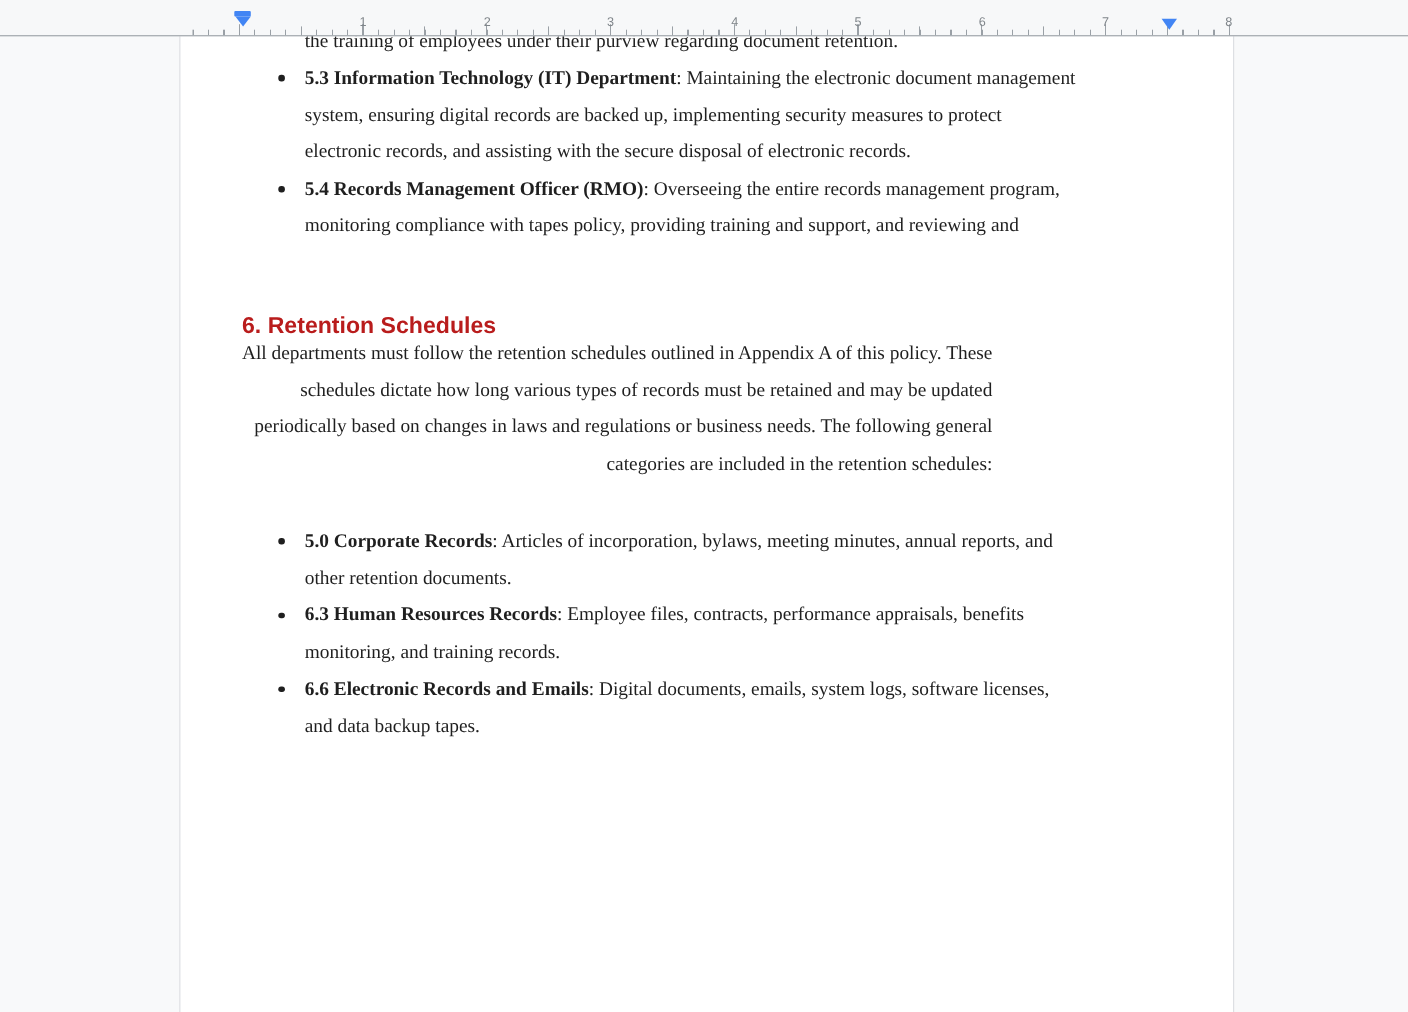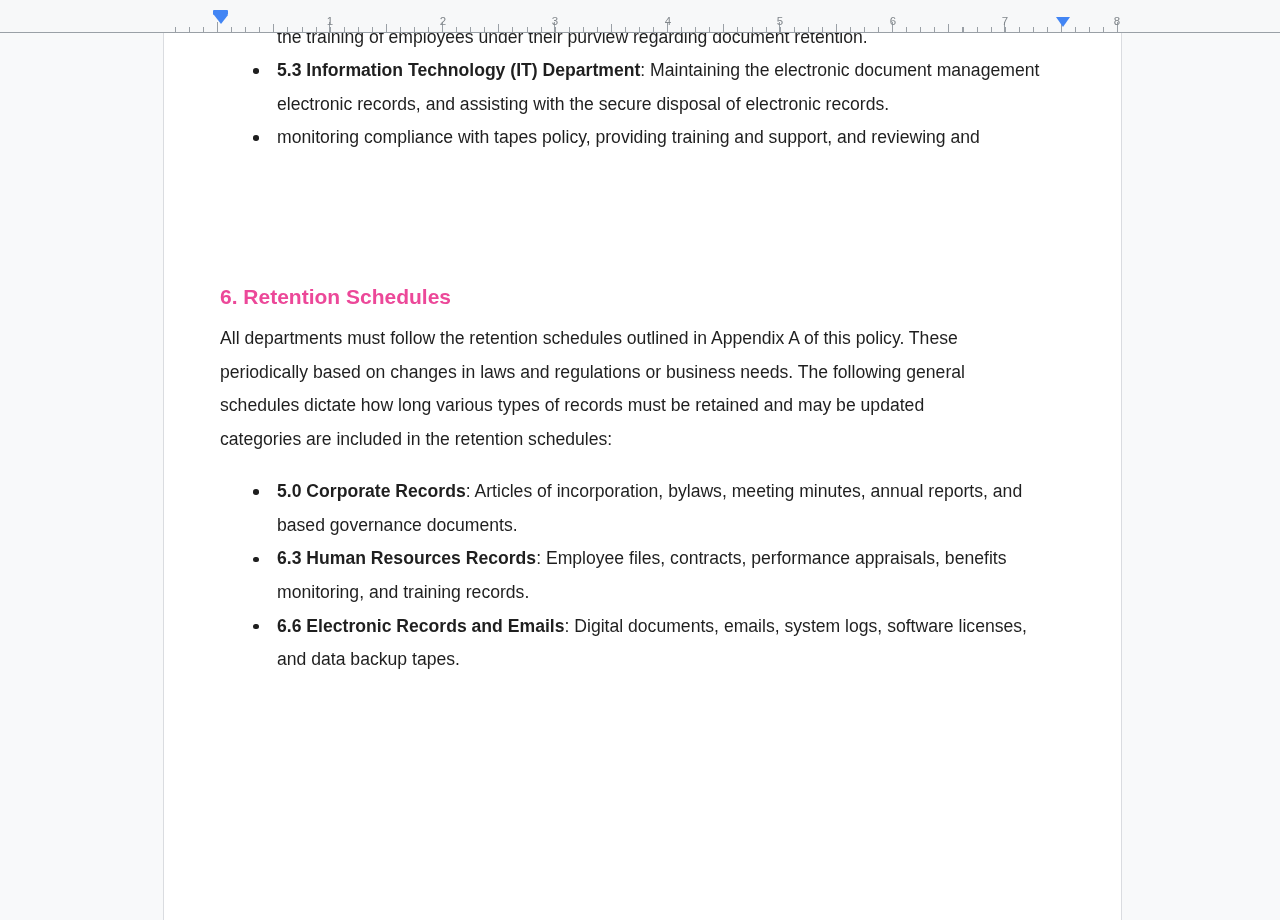--- a/index.html
+++ b/index.html
@@ -13,31 +13,31 @@
   
   .page {
     position: absolute; left: 163px; top: 0; width: 957px; height: 920px;
     background: #ffffff;
     border-left: 1px solid #dadce0; border-right: 1px solid #dadce0;
   }
   .content {
     position: absolute; left: 0; top: 0; right: 0; bottom: 0; overflow: hidden;
     color: #1f1f1f; font-size: 17.6px; line-height: 33.6px;
   }
-  .line { white-space: nowrap; }
+  .line { white-space: nowrap; font-family: Liberation Serif, serif; }
   .bold { font-weight: 700; }
 
   .partial-line { position: absolute; top: 20.5px; left: 113px; }
   .list-a  { position: absolute; top: 54.1px;  left: 56px; }
   .heading {
     position: absolute; top: 276px; left: 56px;
     font-size: 21px; font-weight: 700; line-height: 42px; white-space: nowrap;
-    color: #ec4899;
+    color: #b91c1c;
   }
-  .para    { position: absolute; top: 322px; left: 56px; }
+  .para    { position: absolute; top: 304px; left: 56px; text-align: right; }
   .list-b  { position: absolute; top: 475.2px; left: 56px; }
 
   .li { position: relative; padding-left: 57px; }
   .dot {
     position: absolute; left: 33px; top: 14.2px;
     width: 5.5px; height: 5.5px; border-radius: 50%; background: #1f1f1f;
   }
 
   
   .ruler {
@@ -84,42 +84,44 @@
 
   <div class="page">
     <div class="content">
 
       <div class="partial-line line">the training of employees under their purview regarding document retention.</div>
 
       <div class="list-a">
         <div class="li">
           <span class="dot"></span>
           <div class="line"><span class="bold">5.3 Information Technology (IT) Department</span><span>: Maintaining the electronic document management</span></div>
+          <div class="line">system, ensuring digital records are backed up, implementing security measures to protect</div>
           <div class="line">electronic records, and assisting with the secure disposal of electronic records.</div>
         </div>
         <div class="li">
           <span class="dot"></span>
+          <div class="line"><span class="bold">5.4 Records Management Officer (RMO)</span><span>: Overseeing the entire records management program,</span></div>
           <div class="line">monitoring compliance with tapes policy, providing training and support, and reviewing and</div>
         </div>
       </div>
 
       <div class="heading">6. Retention Schedules</div>
 
       <div class="para">
         <div class="line">All departments must follow the retention schedules outlined in Appendix A of this policy. These</div>
+        <div class="line">schedules dictate how long various types of records must be retained and may be updated</div>
         <div class="line">periodically based on changes in laws and regulations or business needs. The following general</div>
-        <div class="line">schedules dictate how long various types of records must be retained and may be updated</div>
         <div class="line">categories are included in the retention schedules:</div>
       </div>
 
       <div class="list-b">
         <div class="li">
           <span class="dot"></span>
           <div class="line"><span class="bold">5.0 Corporate Records</span><span>: Articles of incorporation, bylaws, meeting minutes, annual reports, and</span></div>
-          <div class="line">based governance documents.</div>
+          <div class="line">other retention documents.</div>
         </div>
         <div class="li">
           <span class="dot"></span>
           <div class="line"><span class="bold">6.3 Human Resources Records</span><span>: Employee files, contracts, performance appraisals, benefits</span></div>
           <div class="line">monitoring, and training records.</div>
         </div>
         <div class="li">
           <span class="dot"></span>
           <div class="line"><span class="bold">6.6 Electronic Records and Emails</span><span>: Digital documents, emails, system logs, software licenses,</span></div>
           <div class="line">and data backup tapes.</div>

